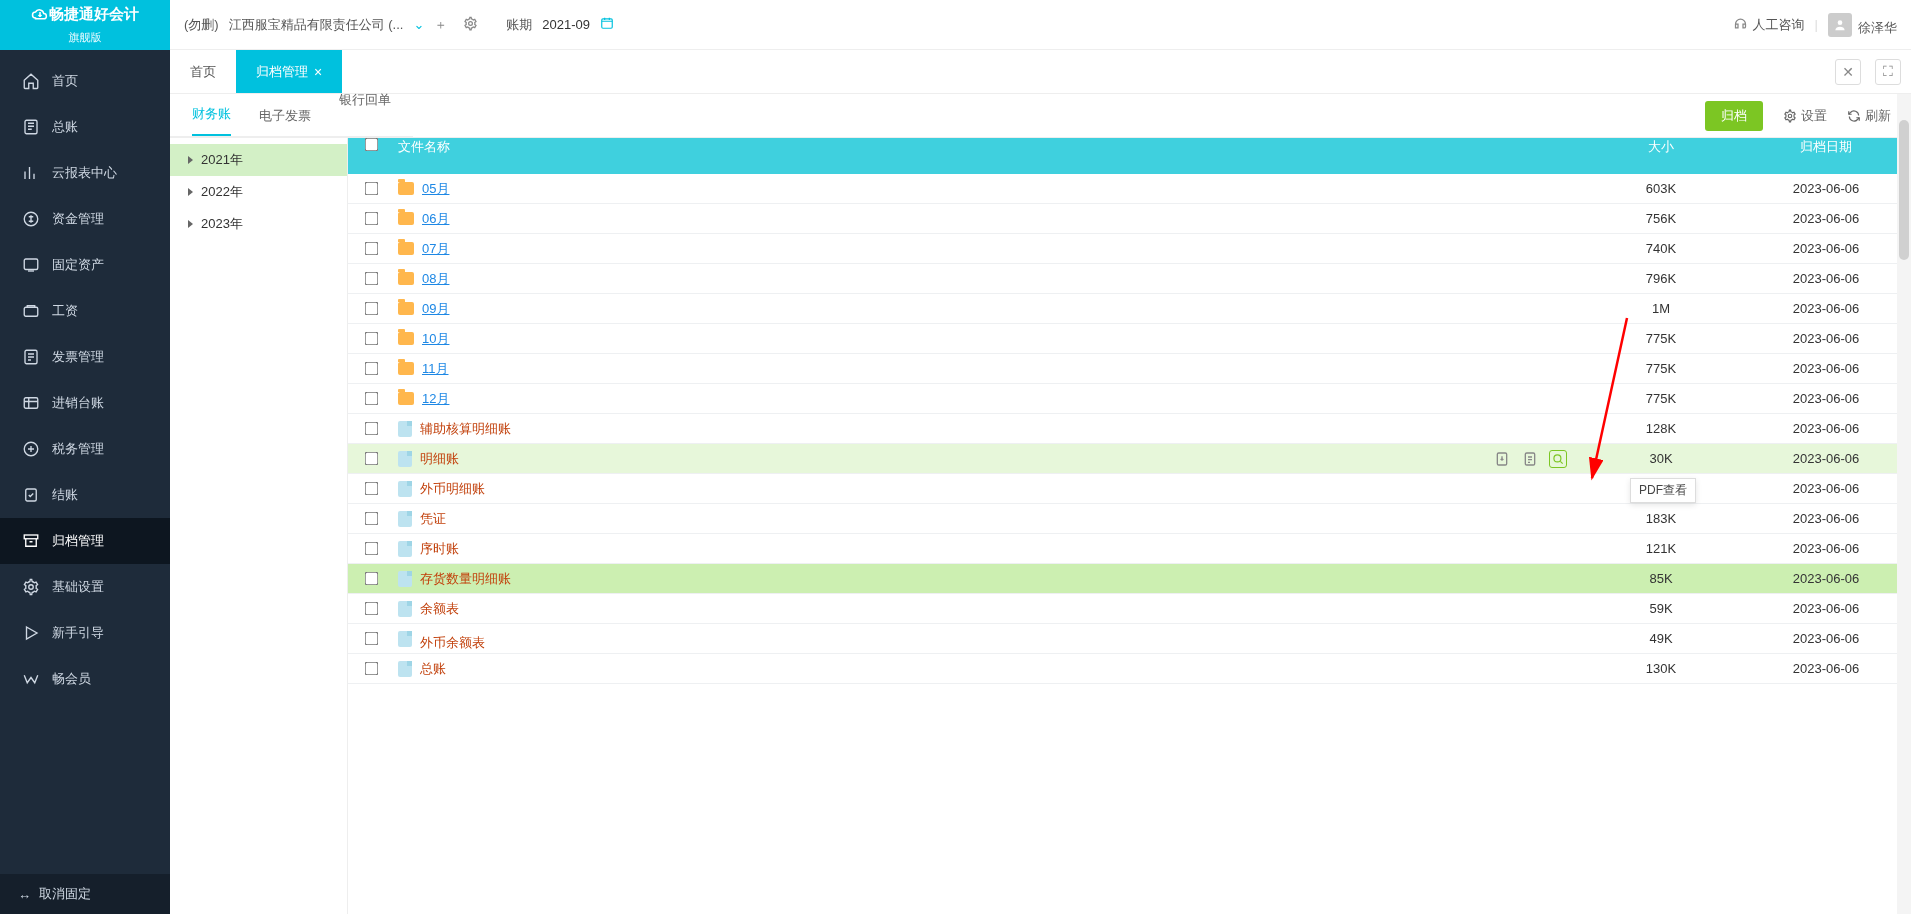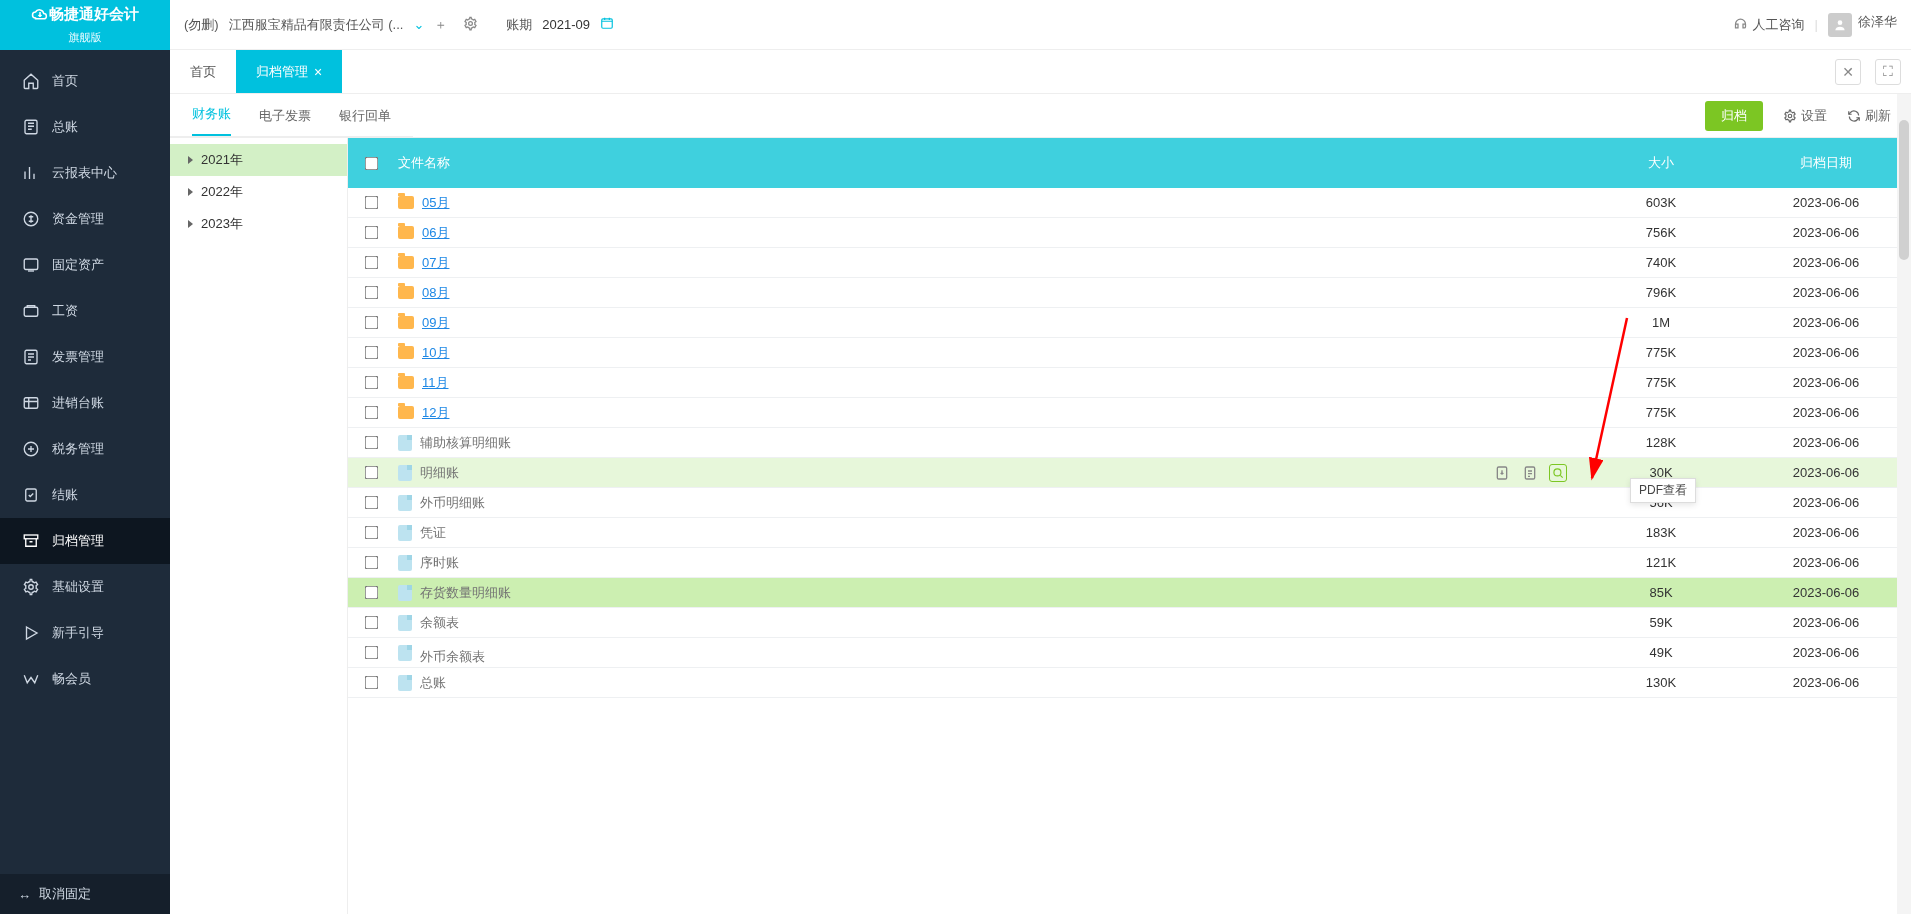--- a/index.html
+++ b/index.html
@@ -48,34 +48,34 @@
 .tree-item { height:32px; display:flex; align-items:center; gap:8px; padding:0 18px; cursor:pointer; color:#333; }
 .tree-item.selected { background:#d3f0c6; }
 .caret { width:0; height:0; border-left:5px solid #666; border-top:4px solid transparent; border-bottom:4px solid transparent; }
 
 .right-panel { flex:1; display:flex; flex-direction:column; min-width:0;}
 .btn-primary { background:#7cc623; color:#fff; padding:6px 16px; border-radius:3px; cursor:pointer; border:none; font-size:13px;}
 .tool-link { color:#666; cursor:pointer; display:flex; align-items:center; gap:4px; }
 
 
 .tbl { flex:1; overflow:auto; }
-.tbl-head { display:flex; background:#3fd0de; color:#fff; height:50px; align-items:center; font-size:13px;}
+.tbl-head { display:flex; background:#3fd0de; color:#fff; height:36px; align-items:flex-start; font-size:13px;}
 .col-chk { width:46px; display:flex; justify-content:center; }
 .col-name { flex:1; display:flex; align-items:center; gap:8px; padding-left:4px;}
 .col-size { width:160px; text-align:center; }
 .col-date { width:170px; text-align:center; }
 .tbl-row { display:flex; height:30px; align-items:center; border-bottom:1px solid #eef0f2; font-size:13px;}
 .tbl-row.hl-green { background:#ccefb1; }
 .tbl-row.hl-light { background:#e7f7da; }
 .folder-ico { width:16px; height:13px; background:#ffb74d; border-radius:2px; display:inline-block; position:relative; }
 .folder-ico::before { content:""; position:absolute; top:-3px; left:0; width:7px; height:3px; background:#ffb74d; border-radius:1px 1px 0 0;}
 .file-ico { width:14px; height:16px; background:#bde3f0; border-radius:2px; display:inline-block; position:relative;}
 .file-ico::before { content:""; position:absolute; right:0; top:0; width:5px; height:5px; background:#9ed5e6;}
 .flink { color:#1e88e5; text-decoration:underline; cursor:pointer; }
-.plain { color:#737373; }
+.plain { color:#c2410c; }
 .row-actions { visibility:hidden; display:flex; gap:10px; margin-right:14px; color:#888;}
 .row-actions .ic { width:18px; height:18px; cursor:pointer; display:inline-flex; align-items:center; justify-content:center;}
 .tooltip { position:absolute; background:#fff; border:1px solid #ddd; padding:3px 8px; font-size:12px; color:#444; box-shadow:0 2px 6px rgba(0,0,0,.1);}
 
 
 .anno-arrow { position:absolute; pointer-events:none; }
 .anno-arrow svg { overflow:visible; }
 
 
 .sb-track { position:absolute; right:0; top:94px; bottom:0; width:14px; background:#f4f4f4; }
@@ -257,21 +257,21 @@
       <span class="top-spacer"></span>
       <span style="display:flex;align-items:center;gap:5px;cursor:pointer;">
         <span>
           <svg width="15" height="15" viewBox="0 0 24 24" fill="none" stroke="#888" stroke-width="2">
               <path d="M4 13a8 8 0 0116 0v4a2 2 0 01-2 2h-2v-6h4M4 13v6h4v-6H4"></path>
             </svg>
         </span>
         <span>人工咨询</span>
       </span>
       <span style="color:#ddd;">|</span>
-      <span style="display:flex;align-items:flex-start;gap:6px;cursor:pointer;">
+      <span style="display:flex;align-items:flex-end;gap:6px;cursor:pointer;">
         <span class="avatar">
           <svg width="14" height="14" viewBox="0 0 24 24" fill="#fff">
               <circle cx="12" cy="8" r="4"></circle>
               <path d="M4 21c0-4 4-6 8-6s8 2 8 6"></path>
             </svg>
         </span>
         <span>徐泽华</span>
       </span>
     </div>
 
@@ -288,21 +288,21 @@
       <div class="page-right-icons">
         <span class="sq-btn">✕</span>
         <span class="sq-btn">⛶</span>
       </div>
     </div>
 
     <div style="height: 44px; display: flex; align-items: center; border-bottom: 1px solid rgb(238, 238, 238);">
         <div class="inner-tabs" style="display: flex; gap: 28px; padding: 0px 22px; height: 100%; align-items: flex-end;">
           <span class="inner-tab active" style="padding-bottom: 11px;">财务账</span>
           <span class="inner-tab" style="padding-bottom: 11px;">电子发票</span>
-          <span class="inner-tab" style="padding-bottom: 11px;">银行回单</span>
+          <span class="inner-tab" style="padding-bottom: 27px;">银行回单</span>
         </div>
         <div style="flex: 1 1 0%;"></div>
         <div style="display: flex; align-items: center; gap: 20px; padding-right: 20px;">
  <button class="btn-primary">归档</button>
  <span class="tool-link">
             <svg width="14" height="14" viewBox="0 0 24 24" fill="none" stroke="#666" stroke-width="2">
               <circle cx="12" cy="12" r="3"></circle>
               <path d="M19 12c0-.6-.07-1.1-.2-1.7l2-1.5-2-3.4-2.3 1a7 7 0 00-3-1.7L13 2h-2l-.5 2.7a7 7 0 00-3 1.7l-2.3-1-2 3.4 2 1.5A7 7 0 005 12c0 .6.07 1.1.2 1.7l-2 1.5 2 3.4 2.3-1a7 7 0 003 1.7L11 22h2l.5-2.7a7 7 0 003-1.7l2.3 1 2-3.4-2-1.5c.13-.6.2-1.1.2-1.7z"></path>
             </svg>
             <span>设置</span>

